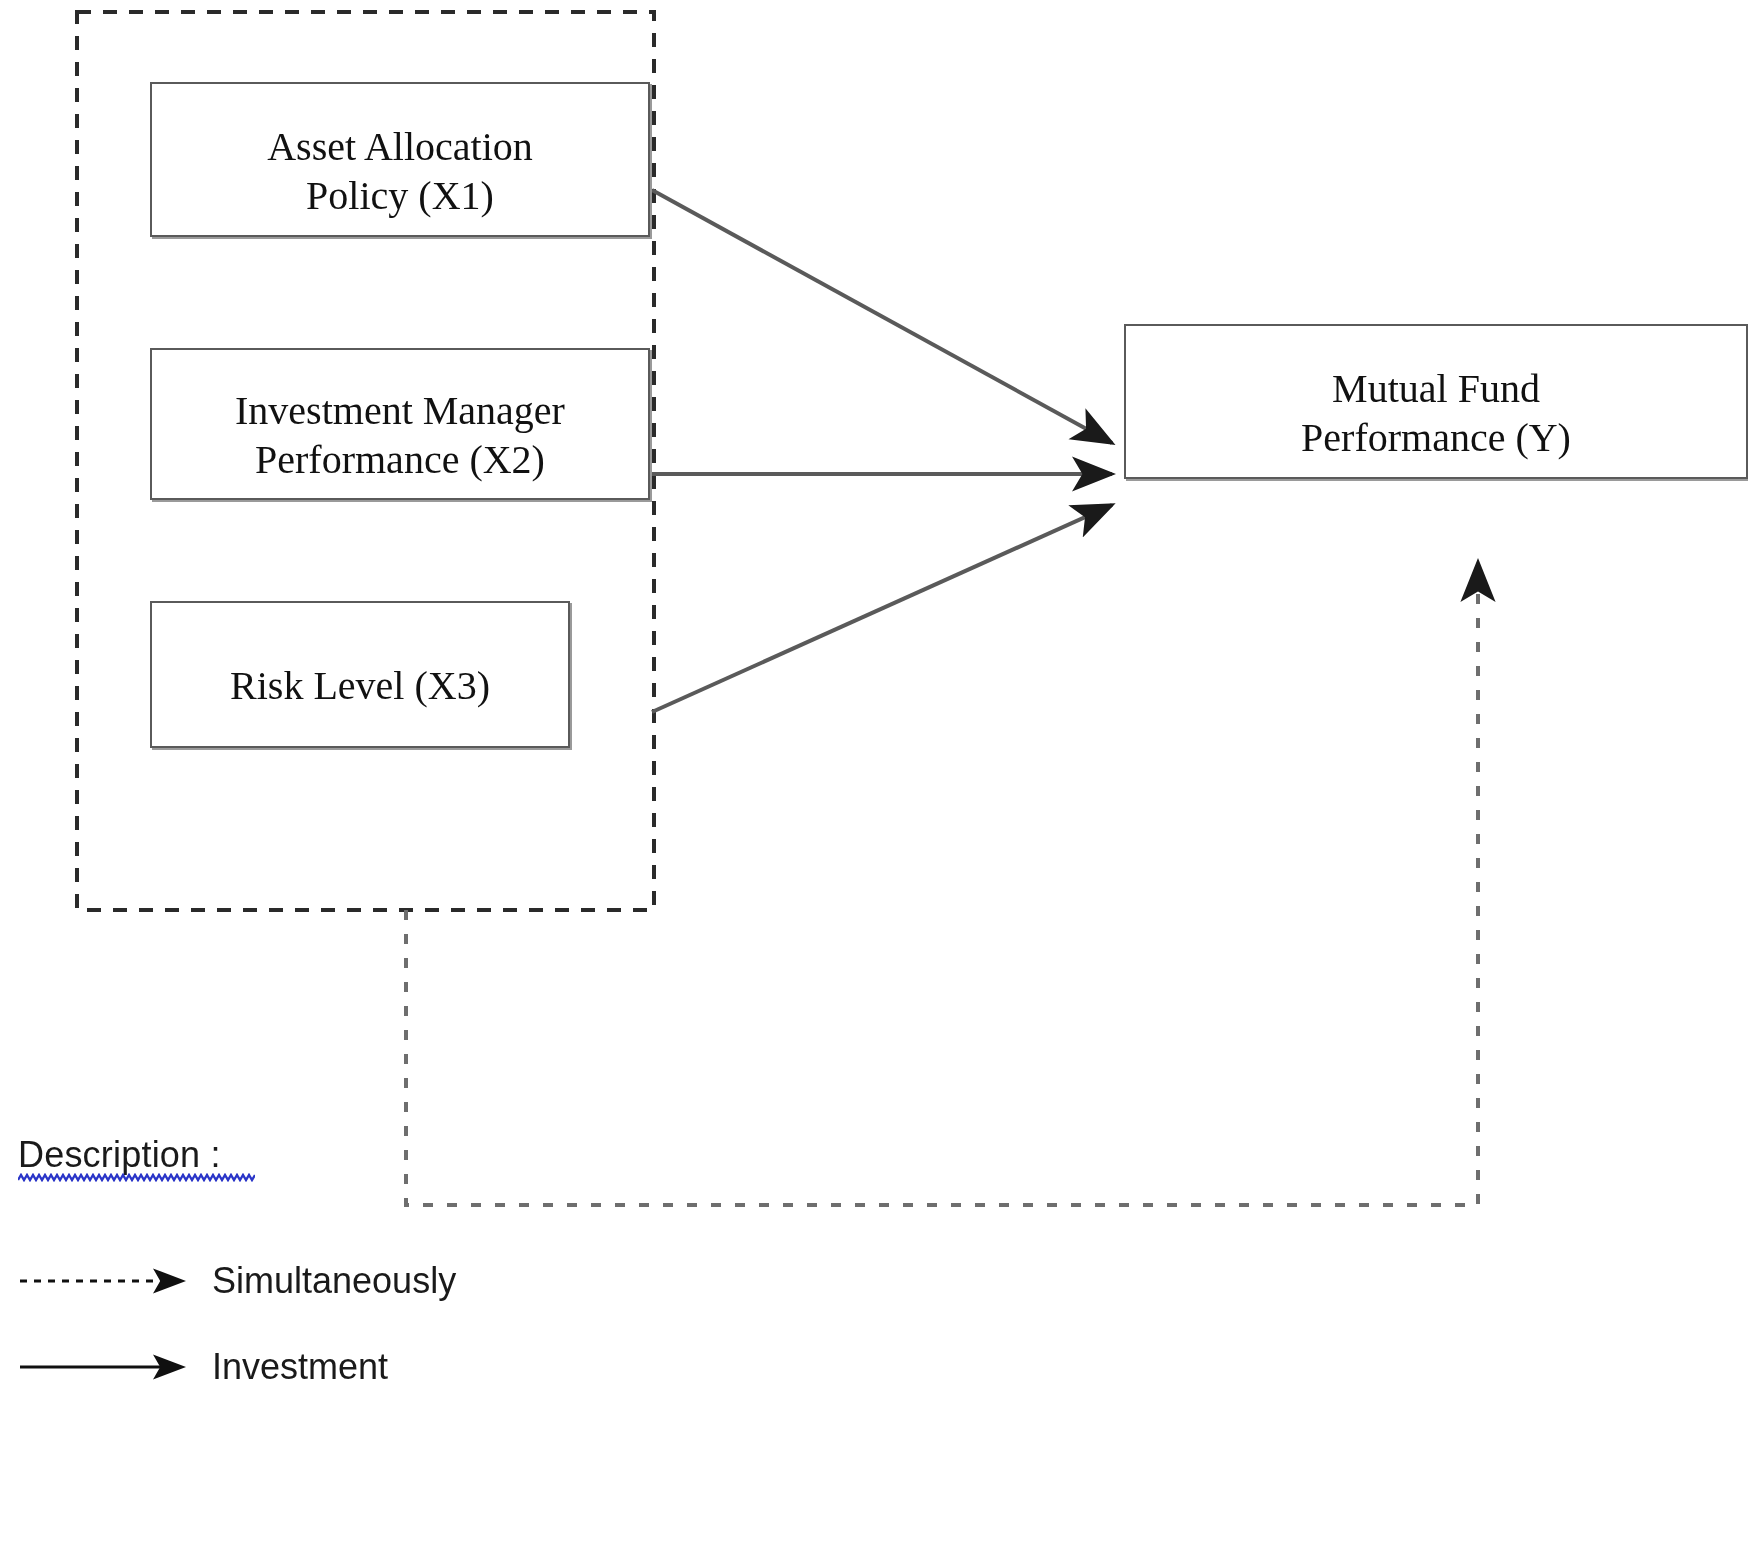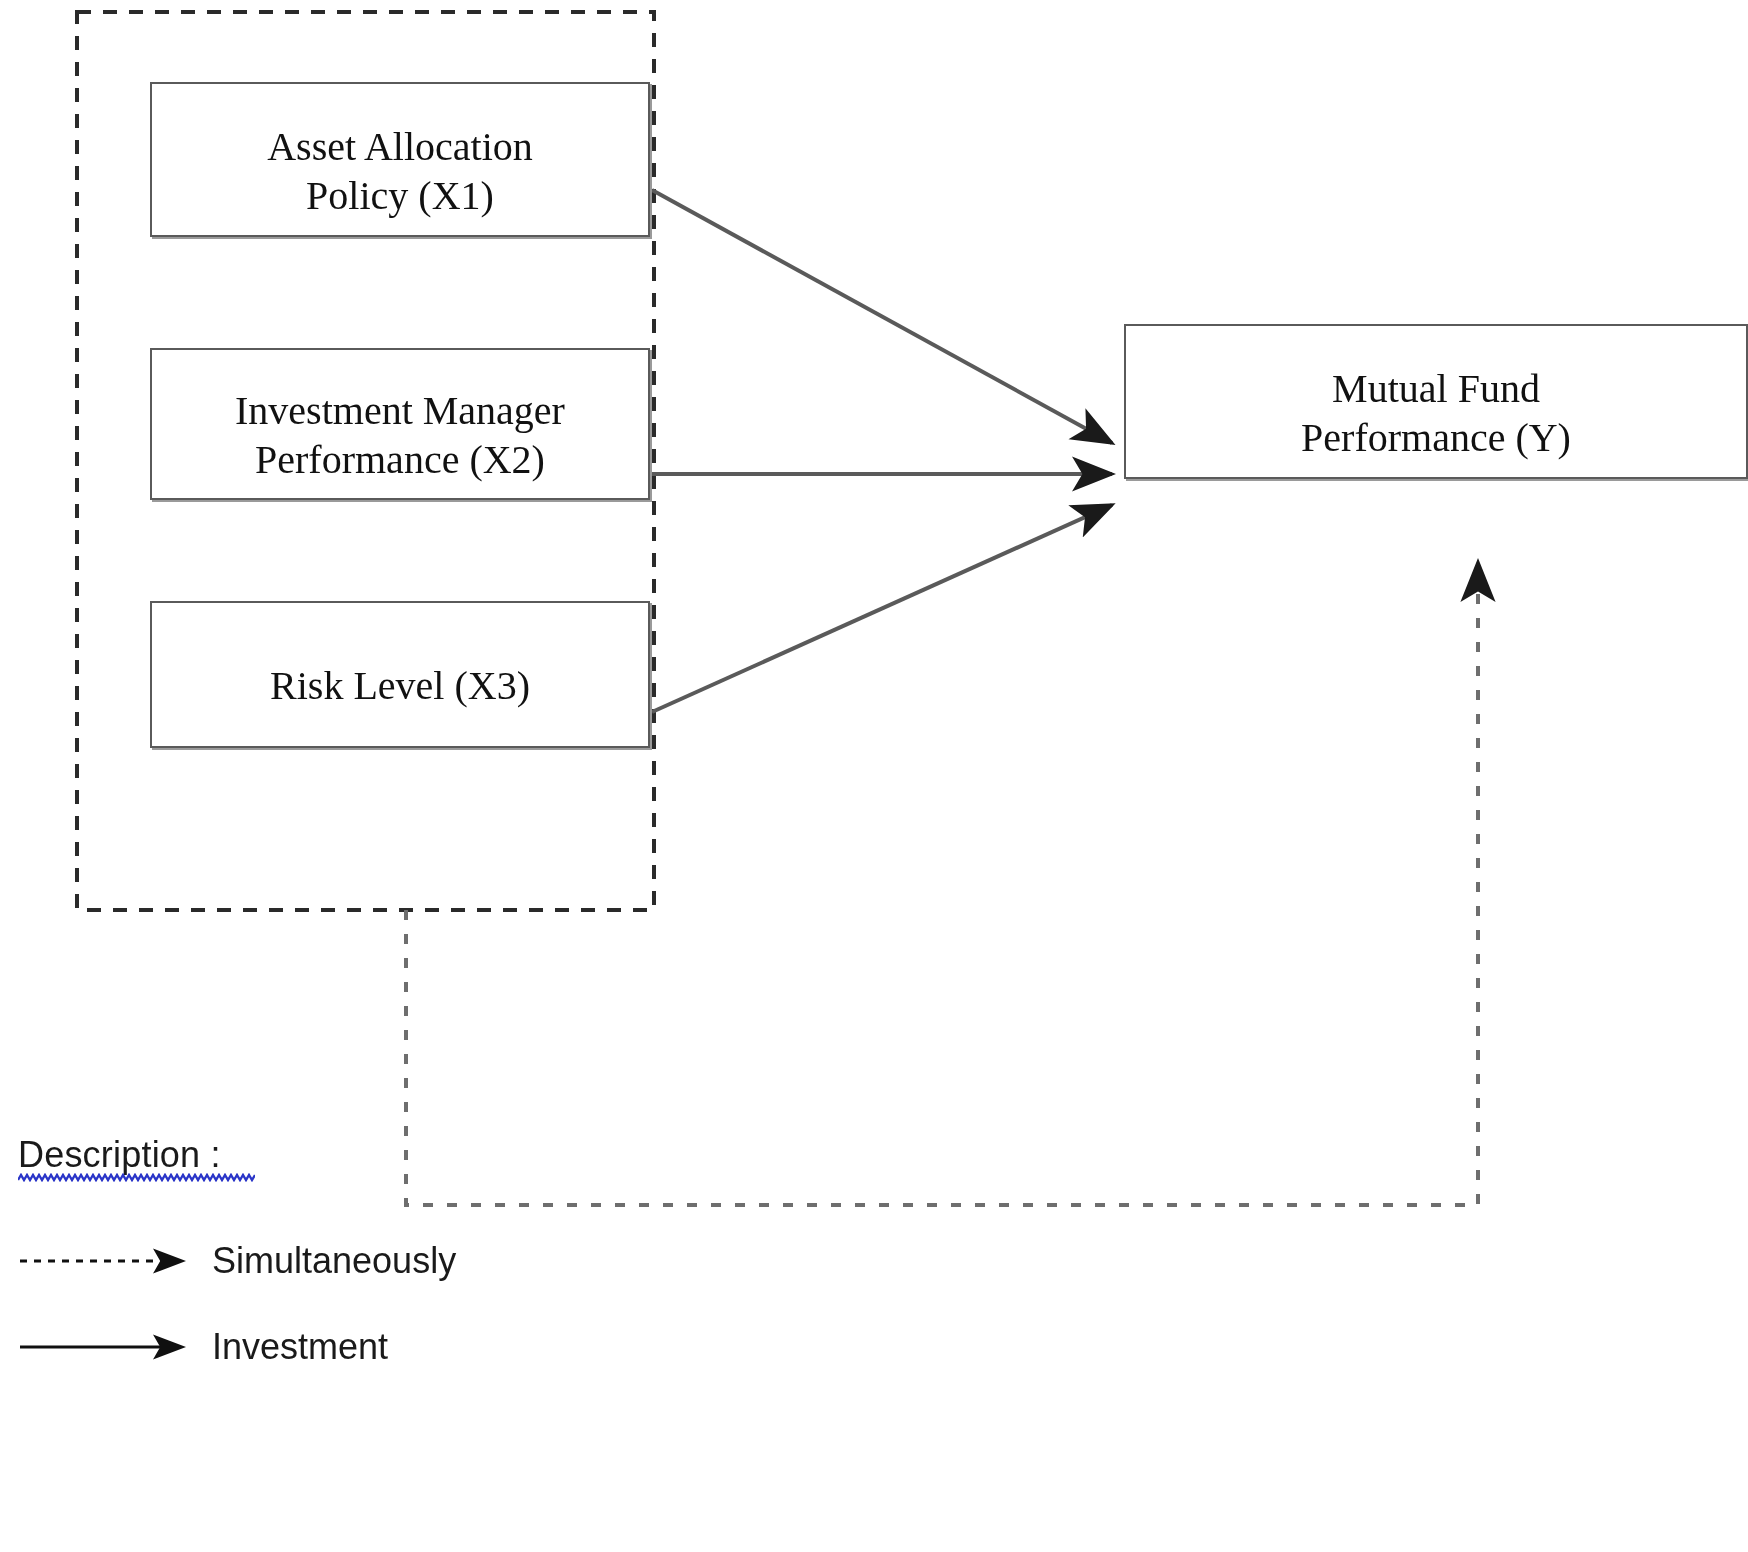--- a/index.html
+++ b/index.html
@@ -41,21 +41,21 @@
     z-index: 3;
   }
   .node-label {
     display: block;
     padding: 0 10px;
     white-space: pre-line;
     margin-top: 24px;
   }
   #box-x1 { left: 150px; top: 82px;  width: 500px; height: 155px; font-size: 40px; }
   #box-x2 { left: 150px; top: 348px; width: 500px; height: 152px; font-size: 40px; }
-  #box-x3 { left: 150px; top: 601px; width: 500px; height: 147px; font-size: 40px; }
+  #box-x3 { left: 150px; top: 601px; width: 420px; height: 147px; font-size: 40px; }
   #box-y  { left: 1124px; top: 324px; width: 624px; height: 155px; font-size: 40px; }
 
   #legend {
     position: absolute;
     left: 18px;
     top: 1134px;
     width: 700px;
     font-family: "Liberation Sans", sans-serif;
     z-index: 4;
   }
@@ -85,21 +85,21 @@
     width: 178px;
     height: 30px;
     flex: 0 0 178px;
   }
   .legend-text {
     font-size: 36px;
     color: #1a1a1a;
     margin-left: 16px;
     font-family: "Liberation Sans", sans-serif;
   }
-  #row-simultaneous { margin-top: 56px; }
+  #row-simultaneous { margin-top: 76px; }
   #row-partial { margin-top: 40px; }
 </style>
 </head>
 <body>
 
 <div id="canvas">
 
   <svg id="diagram-svg" viewBox="0 0 1748 1552" xmlns="http://www.w3.org/2000/svg">
     <defs>
       <marker id="arrow-solid" markerWidth="13" markerHeight="13" refX="10" refY="5" orient="auto" markerUnits="strokeWidth">

